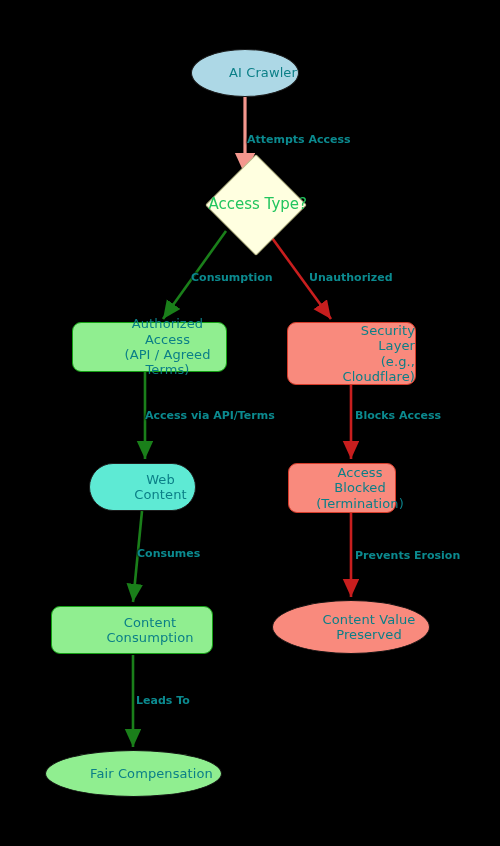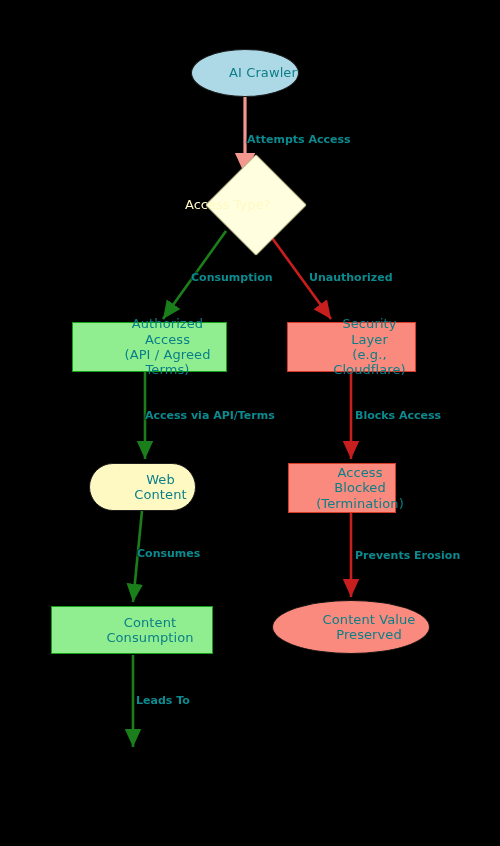--- a/index.html
+++ b/index.html
@@ -8,34 +8,34 @@
   #stage{position:absolute;left:0;top:0;width:500px;height:846px;background:#000;}
   svg.edges{position:absolute;left:0;top:0;width:500px;height:846px;}
 
   .node{position:absolute;box-sizing:border-box;display:flex;align-items:center;
         justify-content:center;text-align:center;line-height:1.18;
         font-size:13px;color:#0b7f87;letter-spacing:.1px;}
   .node .lbl{display:block;width:100%;white-space:pre-line;padding-left:36px;}
 
   
   .ellipse{border-radius:50%;}
-  .rect{border-radius:0;}
+  .rect{border-radius:9px;}
   .stadium{border-radius:999px;}
   .diamond-wrap{position:absolute;}
   .diamond-shape{position:absolute;left:0;top:0;width:100%;height:100%;
                  background:#ffffe0;border:1.3px solid #b9b98a;
                  transform:rotate(45deg);border-radius:2px;}
   .diamond-wrap .txt{position:absolute;left:0;top:0;width:100%;height:100%;
-                     display:flex;align-items:center;justify-content:flex-start;
-                     color:#fef9c3;font-size:13px;}
+                     display:flex;align-items:center;justify-content:flex-end;
+                     color:#22c55e;font-size:15px;}
 
   .n-green{background:#90ee90;border:1.3px solid #14a014;}
   .n-red{background:#f98a7d;border:1.3px solid #d63b2a;}
   .n-blue{background:#add8e6;border:1.3px solid #1b1b1b;}
-  .n-white{background:#fef9c3;border:1.3px solid #1d1d1d;}
+  .n-white{background:#5eead4;border:1.3px solid #1d1d1d;}
   .n-greenell{background:#90ee90;border:1.3px solid #111;}
   .n-redell{background:#f98a7d;border:1.3px solid #111;}
 
   .edge-label{position:absolute;color:#0b8a8f;font-size:11px;font-weight:700;
               white-space:nowrap;text-shadow:0 0 2px #000,0 0 3px #000;}
 </style>
 </head>
 <body>
 
 <div id="stage">
@@ -88,21 +88,21 @@
     <div class="txt">
         <span class="lbl">Access Type?</span>
       </div>
   </div>
 
   <div class="node rect n-green" style="left:72px;top:322px;width:155px;height:50px;">
     <span class="lbl">Authorized Access
 (API / Agreed Terms)</span>
   </div>
 
-  <div class="node rect n-red" style="left:287px;top:322px;width:129px;height:50px;">
+  <div class="node rect n-red" style="left:287px;top:322px;width:129px;height:63px;text-align:right;">
     <span class="lbl">Security Layer
 (e.g., Cloudflare)</span>
   </div>
 
   <div class="node stadium n-white" style="left:89px;top:463px;width:107px;height:48px;">
     <span class="lbl">Web Content</span>
   </div>
 
   <div class="node rect n-red" style="left:288px;top:463px;width:108px;height:50px;">
     <span class="lbl">Access Blocked
@@ -111,20 +111,23 @@
 
   <div class="node rect n-green" style="left:51px;top:606px;width:162px;height:48px;">
     <span class="lbl">Content Consumption</span>
   </div>
 
   <div class="node ellipse n-redell" style="left:272px;top:600px;width:158px;height:54px;">
     <span class="lbl">Content Value
 Preserved</span>
   </div>
 
+  <div class="node ellipse n-greenell" style="left:45px;top:750px;width:177px;height:47px;">
+    <span class="lbl">Fair Compensation</span>
+  </div>
 
   <div class="edge-label" style="left:247px;top:133px;">Attempts Access</div>
   <div class="edge-label" style="left:191px;top:271px;">Consumption</div>
   <div class="edge-label" style="left:309px;top:271px;">Unauthorized</div>
   <div class="edge-label" style="left:145px;top:409px;">Access via API/Terms</div>
   <div class="edge-label" style="left:355px;top:409px;">Blocks Access</div>
   <div class="edge-label" style="left:137px;top:547px;">Consumes</div>
   <div class="edge-label" style="left:355px;top:549px;">Prevents Erosion</div>
   <div class="edge-label" style="left:136px;top:694px;">Leads To</div>
 

